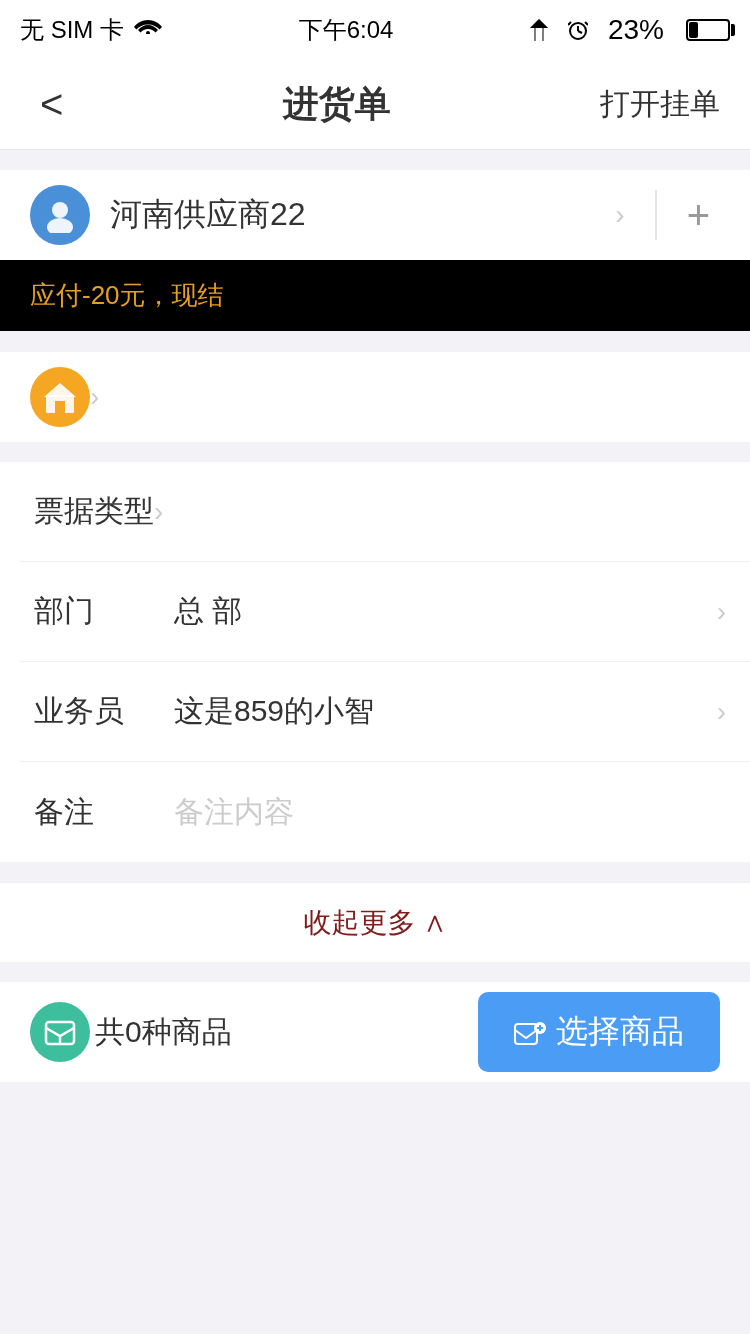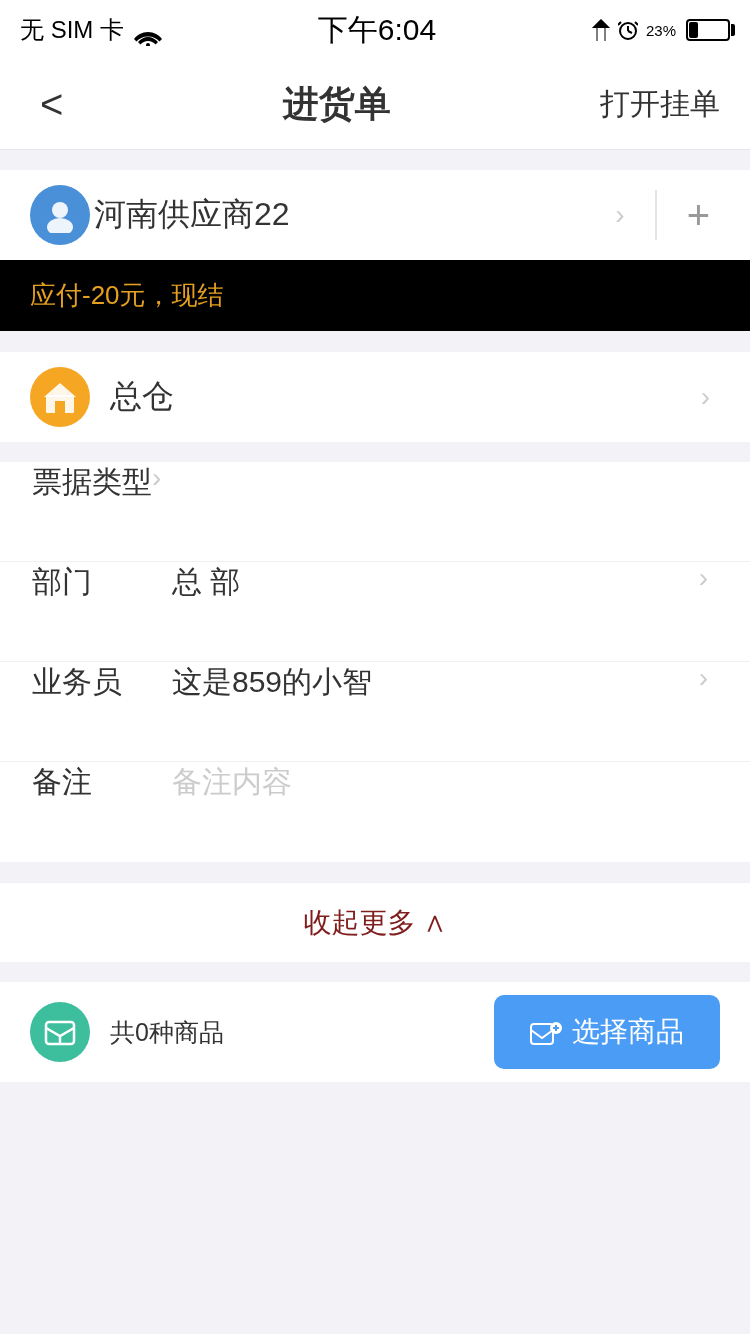--- a/index.html
+++ b/index.html
@@ -18,23 +18,23 @@
       width: 750px;
       height: 60px;
       background: #fff;
       display: flex;
       align-items: center;
       justify-content: space-between;
       padding: 0 20px;
       font-size: 24px;
       color: #000;
     }
-    .status-left { display: flex; align-items: flex-end; gap: 10px; }
-    .status-center { font-weight: 500; font-size: 30px; }
-    .status-right { display: flex; align-items: center; gap: 8px; font-size: 15px; }
+    .status-left { display: flex; align-items: flex-start; gap: 10px; }
+    .status-center { font-weight: 500; font-size: 24px; }
+    .status-right { display: flex; align-items: center; gap: 20px; font-size: 28px; }
     .battery-icon {
       display: inline-block;
       width: 44px;
       height: 22px;
       border: 2px solid #000;
       border-radius: 4px;
       position: relative;
       margin-left: 2px;
     }
     .battery-icon::after {
@@ -109,21 +109,21 @@
       background: #4a90d9;
       display: flex;
       align-items: center;
       justify-content: center;
       flex-shrink: 0;
     }
     .supplier-name {
       flex: 1;
       font-size: 32px;
       color: #333;
-      margin-left: 4px;
+      margin-left: 20px;
     }
     .row-chevron {
       color: #ccc;
       font-size: 28px;
       margin-right: 10px;
     }
     .supplier-divider {
       width: 2px;
       height: 50px;
       background: #e5e5e5;
@@ -171,25 +171,26 @@
       margin-left: 20px;
     }
 
     
     .form-section {
       background: #fff;
       margin-top: 20px;
     }
     .form-row {
       display: flex;
-      align-items: flex-start;
-      padding: 0 32px;
+      align-items: center;
+      padding: 0 14px;
       height: 100px;
       border-bottom: 1px solid #f0f0f0;
       background: #fff;
+      margin-left: 20px;
     }
     .form-row:last-child {
       border-bottom: none;
     }
     .form-label {
       font-size: 30px;
       color: #333;
       width: 120px;
       flex-shrink: 0;
     }
@@ -231,28 +232,28 @@
       height: 60px;
       border-radius: 50%;
       background: #3dbf9e;
       display: flex;
       align-items: center;
       justify-content: center;
       flex-shrink: 0;
     }
     .product-count {
       flex: 1;
-      font-size: 25px;
-      color: #333;
-      margin-left: 20px;
+      font-size: 30px;
+      color: #333;
+      margin-left: 5px;
     }
     .select-btn {
       background: #4a9cf5;
       color: #fff;
-      font-size: 28px;
+      font-size: 32px;
       padding: 18px 36px;
       border-radius: 10px;
       display: flex;
       align-items: center;
       gap: 10px;
       cursor: pointer;
       margin-left: 14px;
     }
     .select-btn-icon {
       font-size: 32px;
@@ -327,21 +328,20 @@
 </div>
 
 <div class="warehouse-row">
   <div class="warehouse-icon-wrap">
     <svg width="36" height="36" viewBox="0 0 36 36">
       <rect x="4" y="16" width="28" height="18" rx="1" fill="#fff" opacity="0.9"></rect>
       <polygon points="2,18 18,4 34,18" fill="#fff" opacity="0.9"></polygon>
       <rect x="13" y="22" width="10" height="12" fill="#f5a623"></rect>
     </svg>
   </div>
-  <span class="warehouse-name">总仓</span>
   <span class="row-chevron">›</span>
 </div>
 
 <div class="form-section">
 
   <div class="form-row">
     <span class="form-label">票据类型</span>
     <span class="row-chevron">›</span>
   </div>
 

